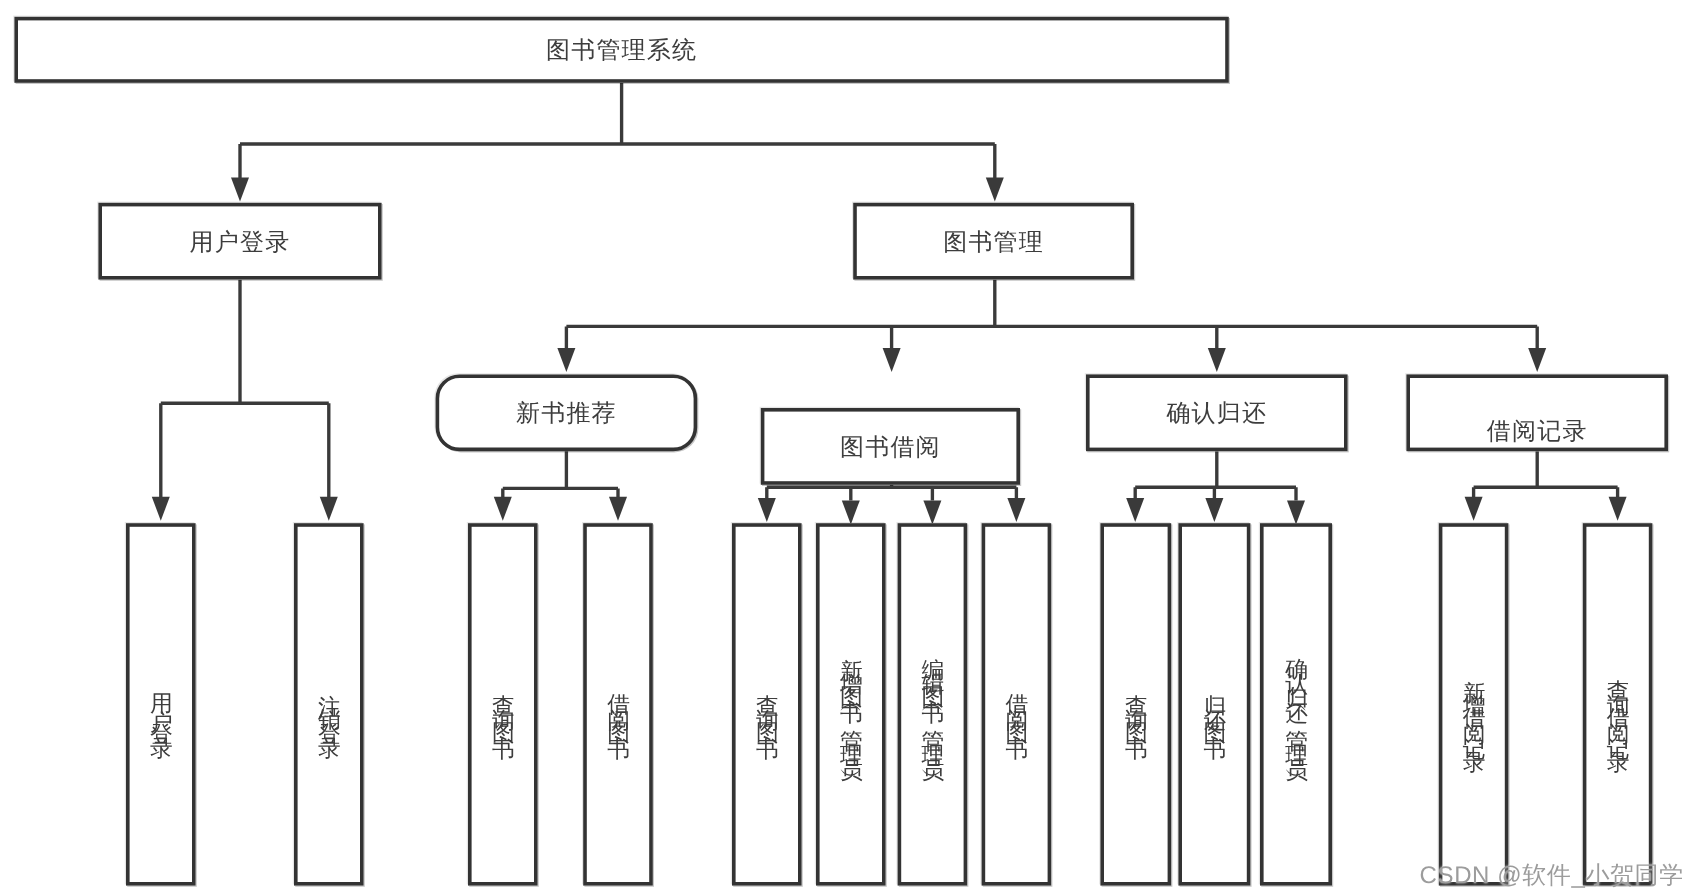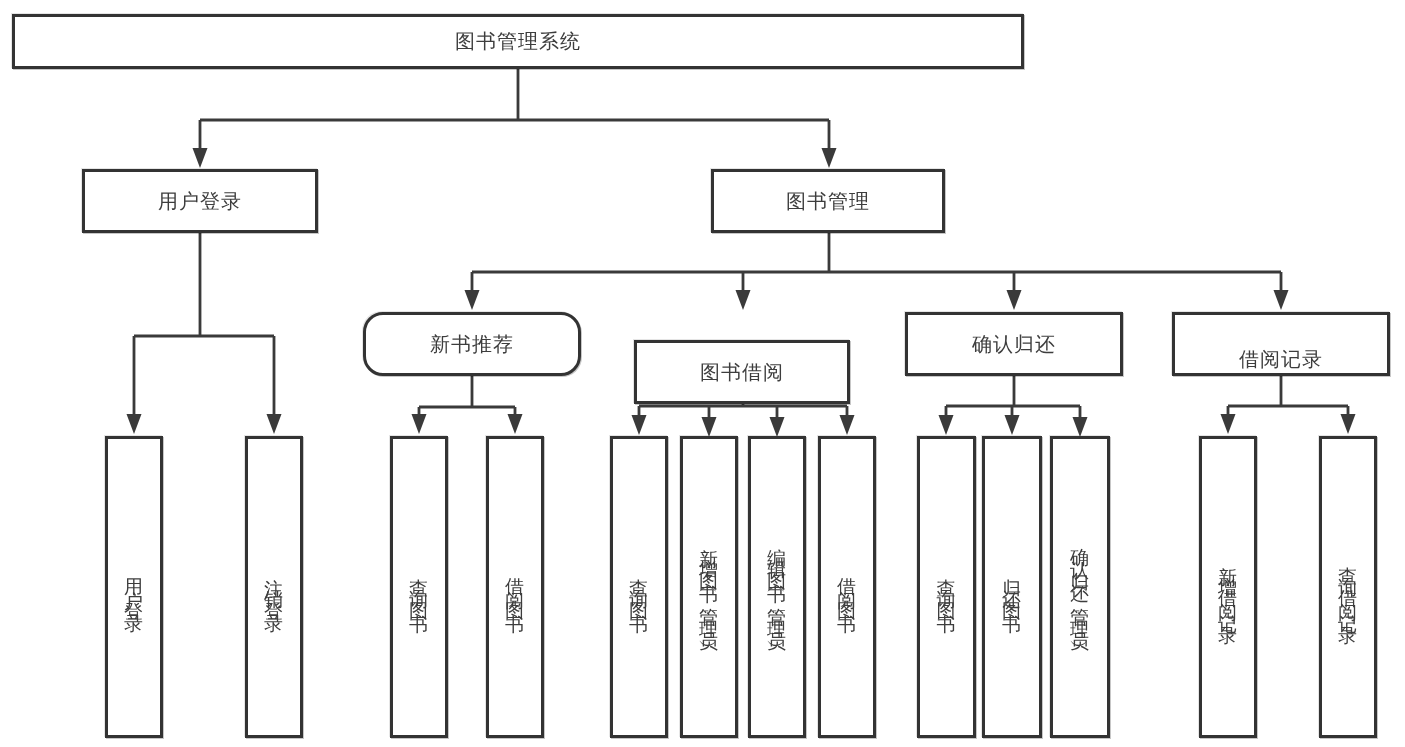--- a/index.html
+++ b/index.html
@@ -176,14 +176,15 @@
   <div class="node vnode leaf lf-k">
     <span>确认归还（管理员）</span>
   </div>
   <div class="node vnode leaf lf-l">
     <span>新增借阅记录</span>
   </div>
   <div class="node vnode leaf lf-m">
     <span>查询借阅记录</span>
   </div>
 
+  <div class="watermark">CSDN @软件_小贺同学</div>
 
 </div>
 
 </body></html>

